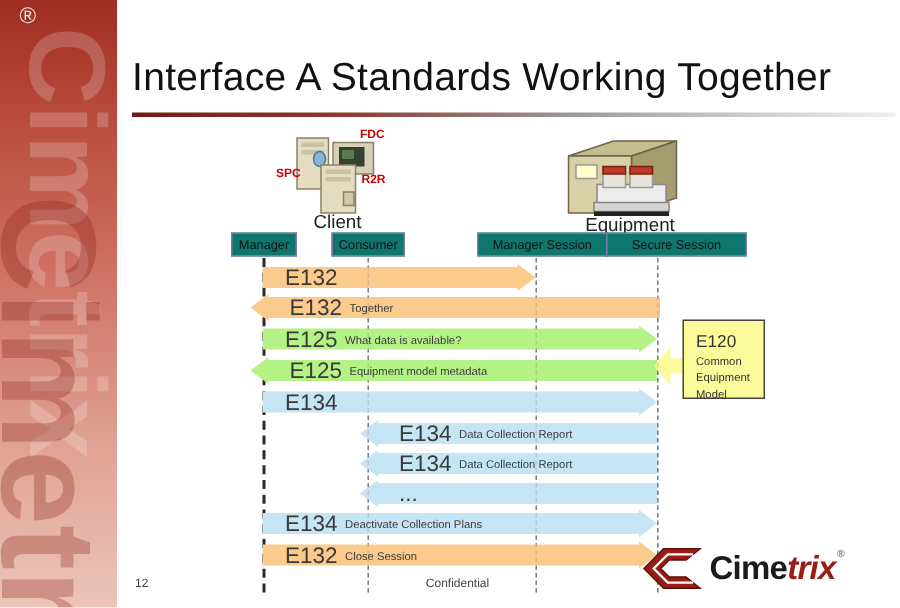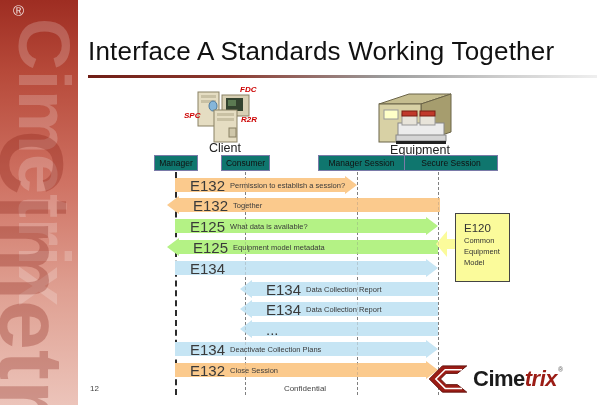--- a/index.html
+++ b/index.html
@@ -16,21 +16,21 @@
 
   
   .title{position:absolute;left:88px;top:36px;width:505px;font-size:26px;color:#111;
          letter-spacing:0.2px;}
   .rule{position:absolute;left:88px;top:75px;width:509px;height:3px;
         background:linear-gradient(90deg,#6f1d15 0%,#8d3a30 28%,#9b9b9b 58%,#cfcfcf 82%,#efefef 100%);}
 
   
   .icon{position:absolute;}
   .actor-caption{position:absolute;font-size:12.5px;color:#222;text-align:center;}
-  .red-tag{position:absolute;font-size:8px;font-weight:bold;color:#cc0000;font-style:italic;}
+  .red-tag{position:absolute;font-size:8px;font-weight:bold;color:#cc0000;}
 
   
   .lane{position:absolute;top:155px;height:16px;background:#0f766e;border:1px solid #7a7aa8;
         display:flex;align-items:center;justify-content:center;font-size:8.5px;color:#111;
         box-sizing:border-box;}
   .lifeline{position:absolute;top:172px;height:223px;width:0;z-index:1;}
   .ll-dark{border-left:2px dashed #2b2b2b;}
   .ll-gray{border-left:1px dashed #7f7f7f;}
   .lifeline.over{z-index:6;opacity:0.28;}
 
@@ -47,21 +47,21 @@
                     drop-shadow(0 1px 0 #569330) drop-shadow(0 -1px 0 #569330);}
   .msg.blue .shape{background:#c6e5f4;filter:drop-shadow(1px 0 0 #7da4ba) drop-shadow(-1px 0 0 #7da4ba)
                    drop-shadow(0 1px 0 #7da4ba) drop-shadow(0 -1px 0 #7da4ba);}
   .msg .label{position:relative;display:flex;align-items:center;height:100%;z-index:2;}
   .msg.right .label{padding-left:15px;}
   .msg.left .label{padding-left:26px;}
   .msg .code{font-size:15px;color:#3a3a3a;}
   .msg .desc{font-size:7.5px;color:#3a3a3a;margin-left:5px;white-space:nowrap;}
 
   
-  .callout-box{position:absolute;left:455px;top:213px;width:55px;height:69px;background:#fbfb9b;
+  .callout-box{position:absolute;left:455px;top:213px;width:55px;height:53px;background:#fbfb9b;
                border:1px solid #444;box-sizing:border-box;padding:8px 0 0 8px;z-index:4;}
   .callout-box .code{font-size:11.5px;color:#333;}
   .callout-box .line{font-size:7.5px;color:#333;margin-top:2px;}
   .callout-arrow{position:absolute;left:436px;top:231px;width:20px;height:26px;z-index:4;}
   .callout-arrow .shape{position:absolute;inset:0;background:#fbfb9b;
       clip-path:polygon(0 50%,55% 0,55% 31%,100% 31%,100% 69%,55% 69%,55% 100%);
       filter:drop-shadow(1px 0 0 #555) drop-shadow(-1px 0 0 #555)
              drop-shadow(0 1px 0 #555) drop-shadow(0 -1px 0 #555);}
 
   
@@ -132,21 +132,20 @@
 <div class="lifeline ll-gray" style="left:438px;"></div>
 
 <div class="lifeline ll-gray over" style="left:245px;"></div>
 <div class="lifeline ll-gray over" style="left:357px;"></div>
 <div class="lifeline ll-gray over" style="left:438px;"></div>
 
 <div class="msg right orange" style="left:175px;top:176px;width:182px;">
   <div class="shape"></div>
   <div class="label">
       <span class="code">E132</span>
-      <span class="desc">Permission to establish a session?</span>
     </div>
 </div>
 <div class="msg left orange" style="left:167px;top:196px;width:273px;">
   <div class="shape"></div>
   <div class="label">
       <span class="code">E132</span>
       <span class="desc">Together</span>
     </div>
 </div>
 <div class="msg right green" style="left:175px;top:217px;width:263px;">

